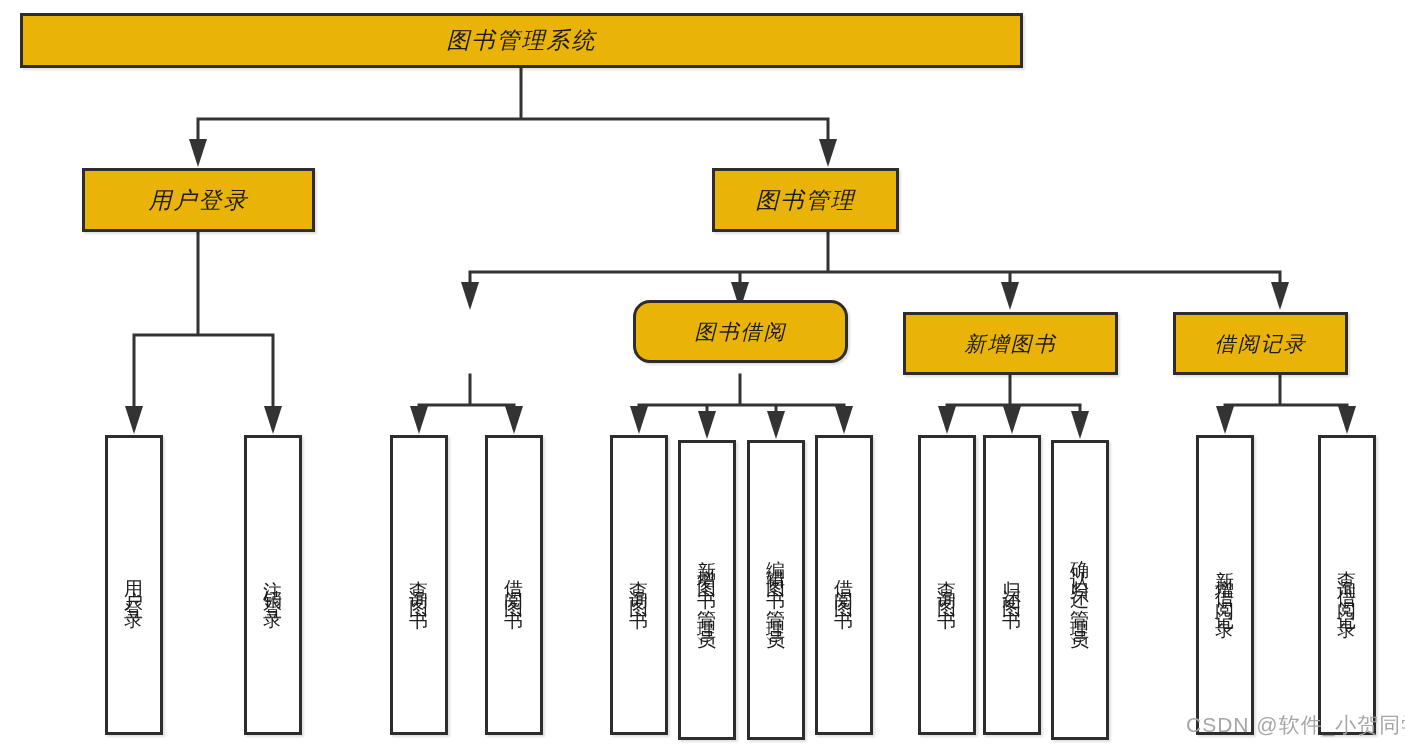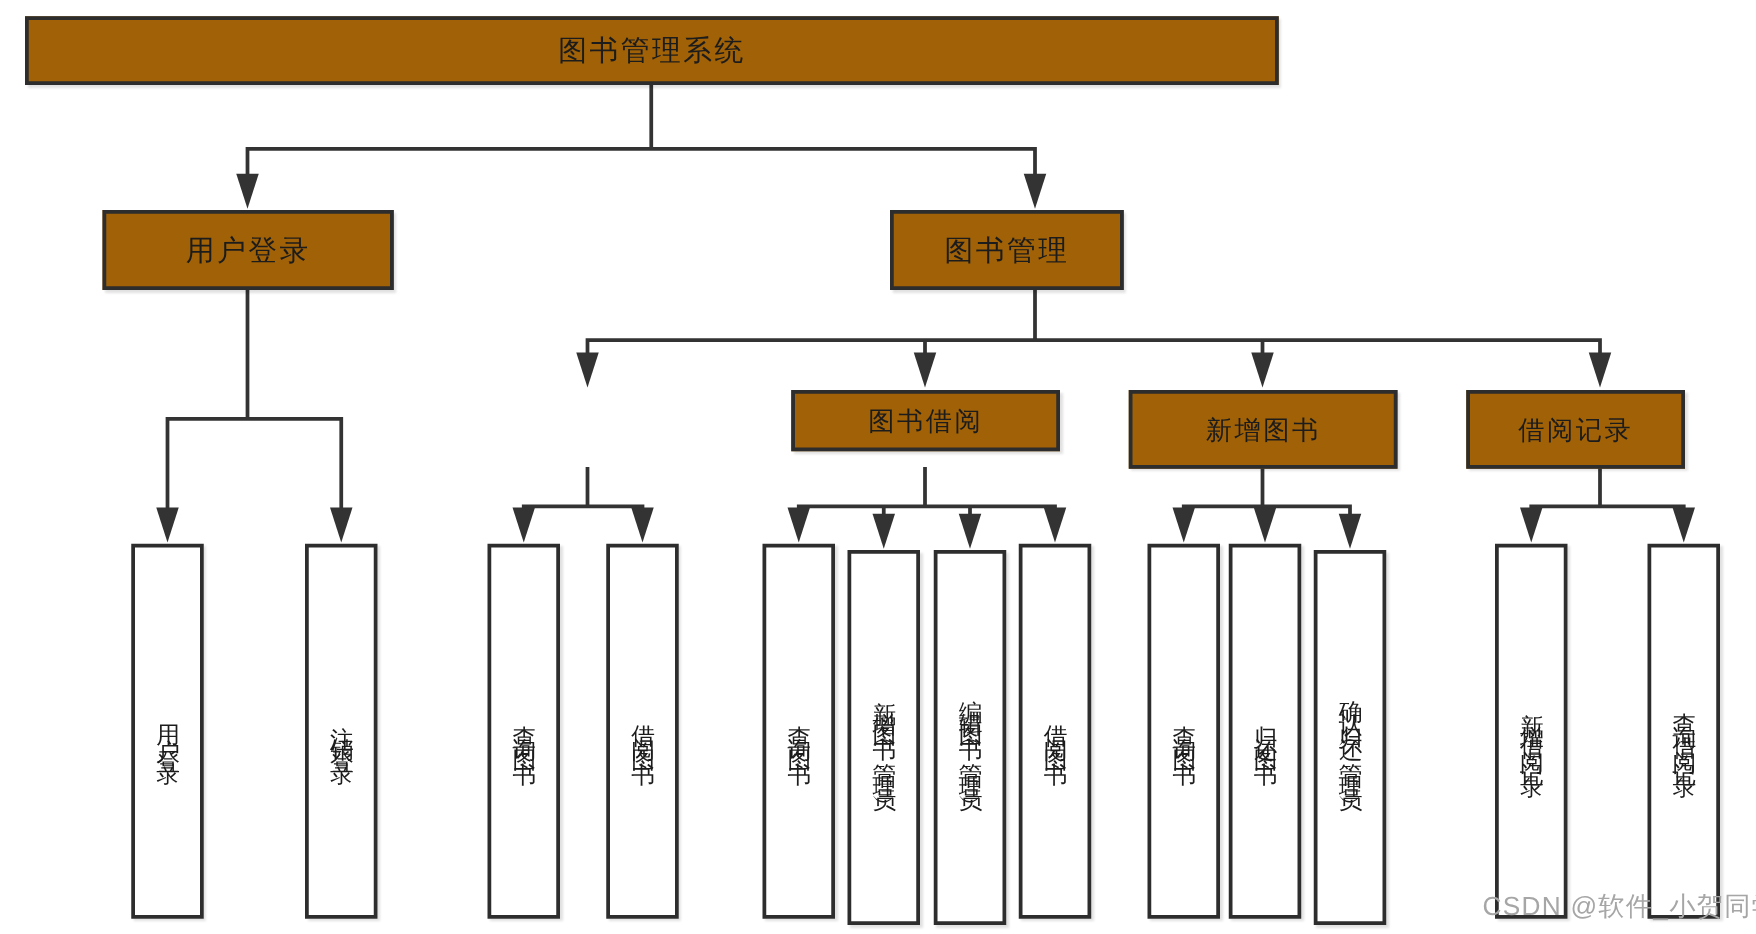--- a/index.html
+++ b/index.html
@@ -12,25 +12,26 @@
   html,body{margin:0;padding:0;background:var(--bg);}
   .canvas{
     position:relative;width:1405px;height:747px;background:var(--bg);
     font-family:"Liberation Sans","DejaVu Sans",sans-serif;
     overflow:hidden;
   }
   svg.connectors{position:absolute;left:0;top:0;z-index:0;}
   svg.connectors path.edge{stroke:var(--line);stroke-width:3;fill:none;stroke-linecap:square;}
   svg.connectors .head{fill:var(--line);stroke:none;}
   .box{
-    position:absolute;box-sizing:border-box;background:#a16207;
+    position:absolute;box-sizing:border-box;background:#eab308;
     border:3px solid var(--border);
     display:flex;align-items:center;justify-content:center;
     color:var(--text);z-index:1;
     box-shadow:2px 2px 2px rgba(0,0,0,0.12);
+    font-style:italic;
   }
   .lvl1{font-size:23px;letter-spacing:2px;}
   .lvl2{font-size:23px;letter-spacing:2px;}
   .lvl3{font-size:21px;letter-spacing:2px;}
   .leaf{
     position:absolute;box-sizing:border-box;background:#fff;
     border:3px solid var(--border);
     width:58px;height:300px;
     display:flex;align-items:center;justify-content:center;
     z-index:1;box-shadow:2px 2px 2px rgba(0,0,0,0.12);
@@ -85,21 +86,21 @@
       <use href="#arrowhead-shape" transform="translate(1225,434)"></use>
       <use href="#arrowhead-shape" transform="translate(1347,434)"></use>
     </g>
   </svg>
 
   <div class="box lvl1" style="left:20px;top:13px;width:1003px;height:55px;">图书管理系统</div>
 
   <div class="box lvl2" style="left:82px;top:168px;width:233px;height:64px;">用户登录</div>
   <div class="box lvl2" style="left:712px;top:168px;width:187px;height:64px;">图书管理</div>
 
-  <div class="box lvl3" style="left:633px;top:312px;width:215px;height:49px;">图书借阅</div>
+  <div class="box lvl3" style="left:633px;top:300px;width:215px;height:63px;border-radius:17px;">图书借阅</div>
   <div class="box lvl3" style="left:903px;top:312px;width:215px;height:63px;">新增图书</div>
   <div class="box lvl3" style="left:1173px;top:312px;width:175px;height:63px;">借阅记录</div>
 
   <div class="leaf" style="left:105px;top:435px;">
     <span class="vtext">用户登录</span>
   </div>
   <div class="leaf" style="left:244px;top:435px;">
     <span class="vtext">注销登录</span>
   </div>
 

